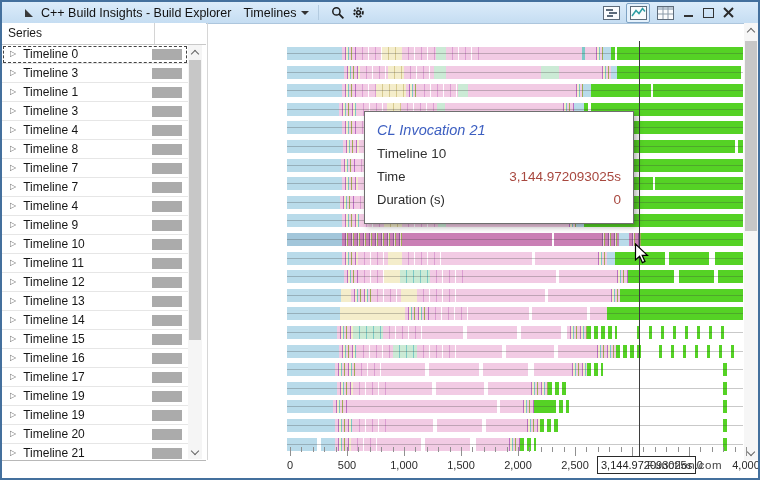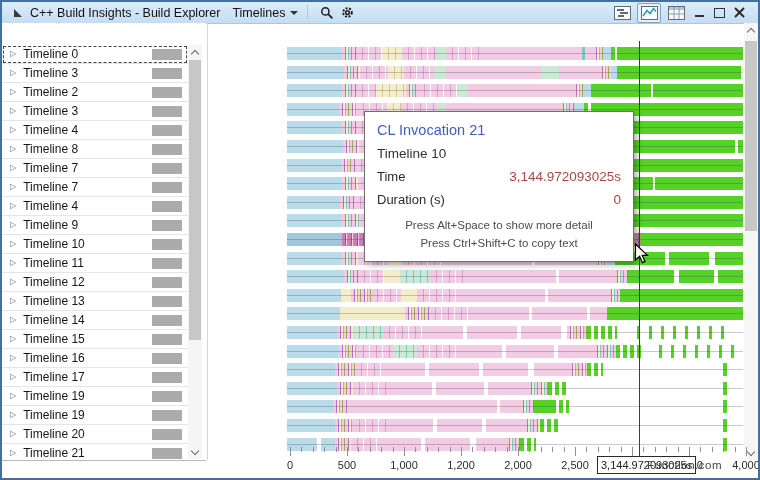--- a/index.html
+++ b/index.html
@@ -4,21 +4,21 @@
 <style>
   html,body{margin:0;padding:0;background:#e8e8e8;}
   #window{
     position:relative;width:760px;height:480px;box-sizing:border-box;
     border:2px solid #44709d;background:#fff;overflow:hidden;
     font-family:"Liberation Sans", sans-serif;
     -webkit-font-smoothing:antialiased;
   }
   
   .titlebar{
-    height:21px;display:flex;align-items:center;padding:0 10px;
+    height:21px;display:flex;align-items:center;padding:0 21px;
     background:linear-gradient(#dcecfa,#c5ddf2);
     border-bottom:1px solid #adc6dd;font-size:12.5px;color:#111;
   }
   .win-tri{width:0;height:0;border-bottom:8px solid #3a3a3a;border-right:8px solid transparent;margin:0 4px 0 2px;}
   .tb-title{margin:0 4px 0 4px;white-space:nowrap;}
   .tb-dropdown{display:flex;align-items:center;gap:5px;margin-left:8px;cursor:default;}
   .caret-down{width:0;height:0;border-top:4px solid #333;border-left:4px solid transparent;border-right:4px solid transparent;}
   .tb-sep{width:1px;height:15px;background:#b3cbe0;margin:0 9px;}
   .tb-iconbtn{display:flex;align-items:center;justify-content:center;width:20px;height:18px;}
   .tb-right{margin-left:auto;display:flex;align-items:center;gap:3px;}
@@ -128,34 +128,38 @@
       <div class="sys-btn">
         <svg width="11" height="11" viewBox="0 0 11 11">
           <line x1="1" y1="1" x2="10" y2="10" stroke="#2a2a2a" stroke-width="2"></line>
           <line x1="10" y1="1" x2="1" y2="10" stroke="#2a2a2a" stroke-width="2"></line>
         </svg>
       </div>
     </div>
   </div>
 
   <div class="sidebar">
+    <div class="series-header">
+      <span>Series</span>
+      <span class="col-div"></span>
+    </div>
     <div class="series-list" id="series-list">
         <div class="series-row focused">
           <span class="exp-arrow">▷</span>
           <span>Timeline 0</span>
           <span class="swatch"></span>
         </div>
         <div class="series-row">
           <span class="exp-arrow">▷</span>
           <span>Timeline 3</span>
           <span class="swatch"></span>
         </div>
         <div class="series-row">
           <span class="exp-arrow">▷</span>
-          <span>Timeline 2</span>
+          <span>Timeline 1</span>
           <span class="swatch"></span>
         </div>
         <div class="series-row">
           <span class="exp-arrow">▷</span>
           <span>Timeline 3</span>
           <span class="swatch"></span>
         </div>
         <div class="series-row">
           <span class="exp-arrow">▷</span>
           <span>Timeline 4</span>
@@ -639,51 +643,47 @@
       <div class="tick" style="left: 675.6px; top: 445px; height: 5px;"></div>
       <div class="tick" style="left: 687px; top: 445px; height: 9px;"></div>
       <div class="tick" style="left: 698.4px; top: 445px; height: 5px;"></div>
       <div class="tick" style="left: 709.8px; top: 445px; height: 5px;"></div>
       <div class="tick" style="left: 721.2px; top: 445px; height: 5px;"></div>
       <div class="tick" style="left: 732.6px; top: 445px; height: 5px;"></div>
       <div class="tick" style="left: 744px; top: 445px; height: 9px;"></div>
       <div class="tick-label" style="left: 288px;">0</div>
       <div class="tick-label" style="left: 345px;">500</div>
       <div class="tick-label" style="left: 402px;">1,000</div>
-      <div class="tick-label" style="left: 459px;">1,200</div>
+      <div class="tick-label" style="left: 459px;">1,500</div>
       <div class="tick-label" style="left: 516px;">2,000</div>
       <div class="tick-label" style="left: 573px;">2,500</div>
       <div class="tick-label" style="left: 630px;">3,000</div>
       <div class="tick-label" style="left: 687px;">3,500</div>
       <div class="tick-label" style="left: 744px;">4,000</div>
     </div>
 
   <div class="cursor-line"></div>
 
   <div class="tooltip">
     <div id="tt-rows">
         <div class="tt-row">
-          <span class="tt-value" style="color: rgb(61, 95, 193); font-size: 14.5px;">CL Invocation 21</span>
+          <span class="tt-value" style="color: rgb(61, 95, 193); font-size: 14.5px; font-style: italic;">CL Invocation 21</span>
         </div>
         <div class="tt-row">
           <span class="tt-value" style="color: rgb(51, 51, 51);">Timeline 10</span>
         </div>
         <div class="tt-row">
           <span class="tt-label">Time</span>
           <span class="tt-value" style="color: rgb(168, 72, 63);">3,144.972093025s</span>
         </div>
         <div class="tt-row">
           <span class="tt-label">Duration (s)</span>
           <span class="tt-value" style="color: rgb(168, 72, 63);">0</span>
         </div>
       </div>
-    <div class="tt-hints">
-      <div>Press Alt+Space to show more detail</div>
-      <div>Press Ctrl+Shift+C to copy text</div>
-    </div>
   </div>
 
   <div class="cursor-label">3,144.972093025s</div>
   <div class="watermark">Function.com</div>
 
   <svg class="mouse-cursor" width="15" height="21" viewBox="0 0 15 21">
     <path d="M1.5,1 L1.5,17 L5.6,13.3 L8.4,19.6 L11,18.4 L8.2,12.3 L13.4,12.3 Z" fill="#ffffff" stroke="#000000" stroke-width="1.2"></path>
   </svg>
 
   <div class="main-scroll">

